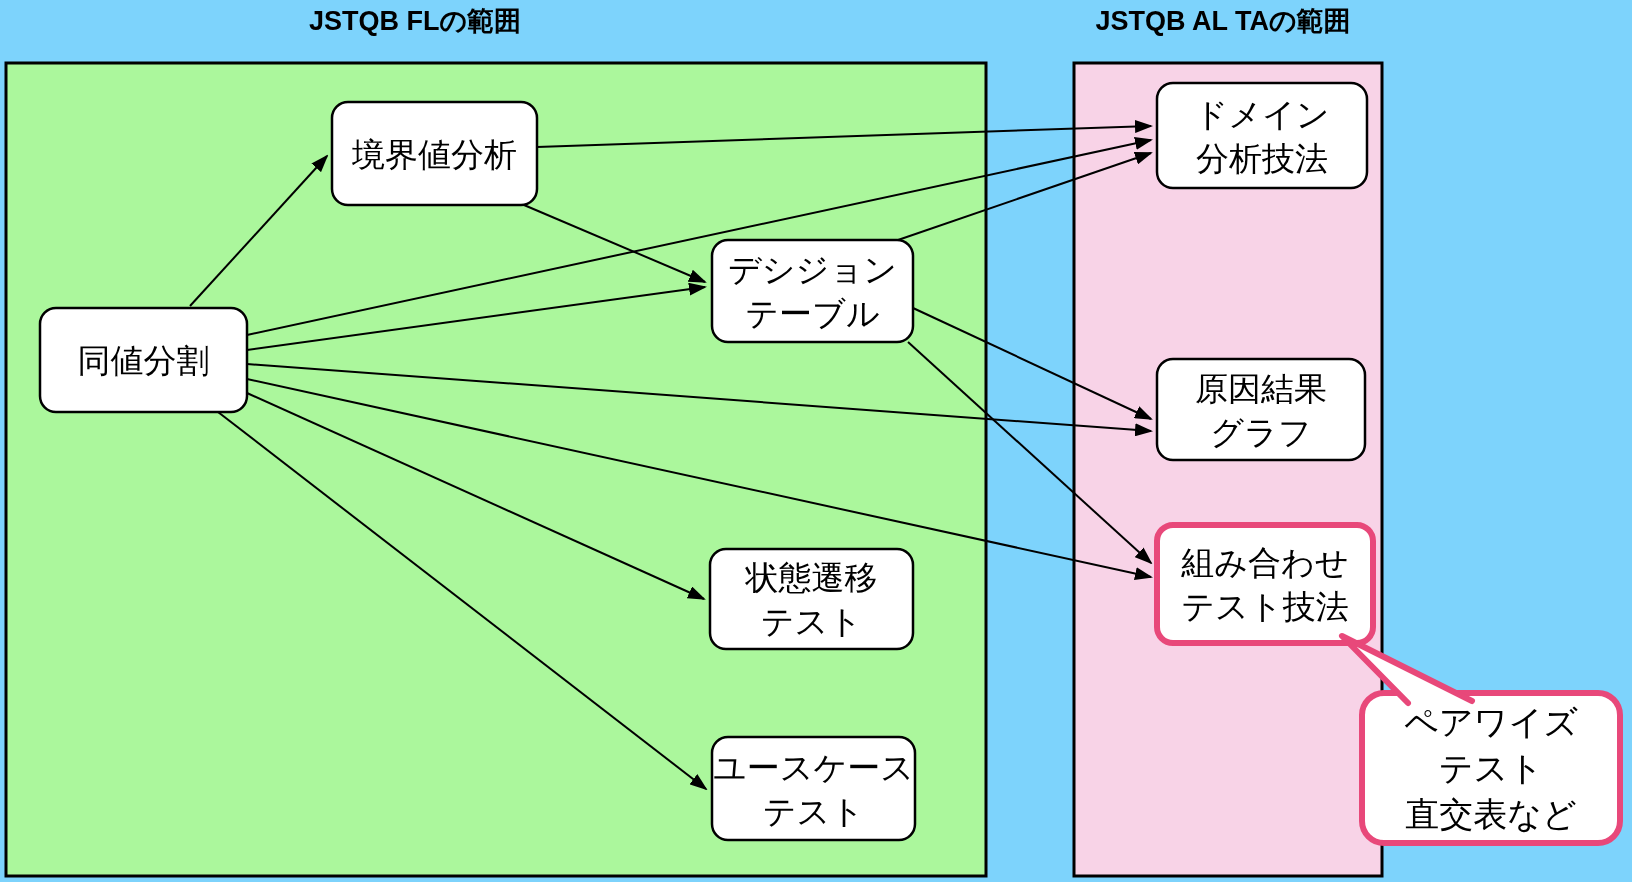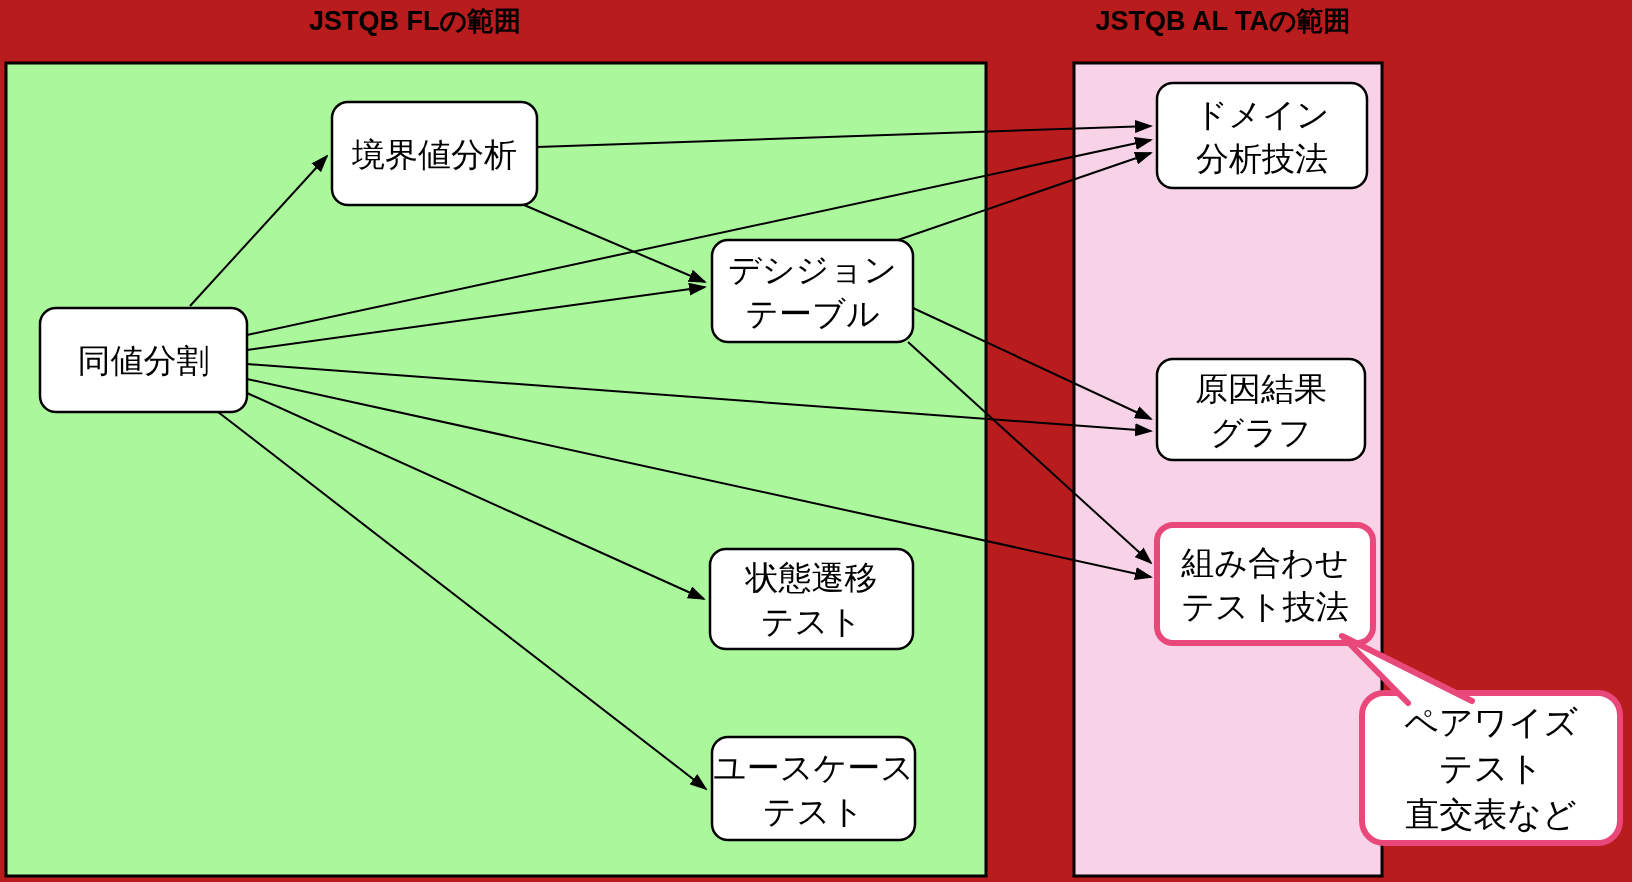--- a/index.html
+++ b/index.html
@@ -1,19 +1,19 @@
 <!DOCTYPE html>
 <html><head>
 <meta charset="utf-8">
 <style>
   html,body{margin:0;padding:0;background:#ffffff;}
   .stage{
     position:relative;
     width:1632px;height:882px;
-    background:#b91c1c;
+    background:#7dd3fc;
     font-family:"Liberation Sans","DejaVu Sans",sans-serif;
     overflow:hidden;
   }
   svg text{
     font-family:"Liberation Sans","DejaVu Sans",sans-serif;
     fill:#000;
   }
   .region-title{font-size:27px;font-weight:600;}
   .node-label{font-size:33px;font-weight:500;}
   .callout-label{font-size:34px;font-weight:500;}

